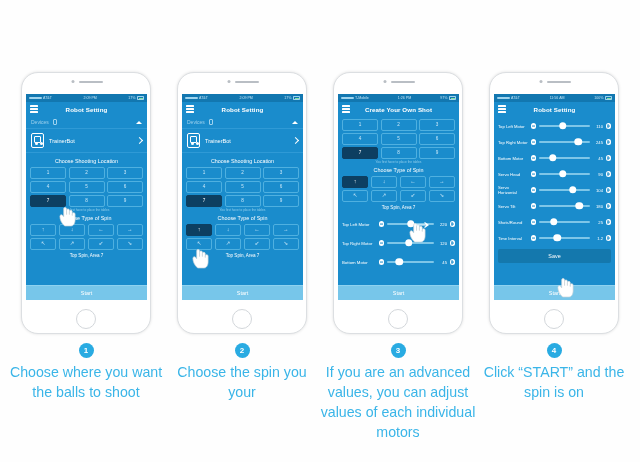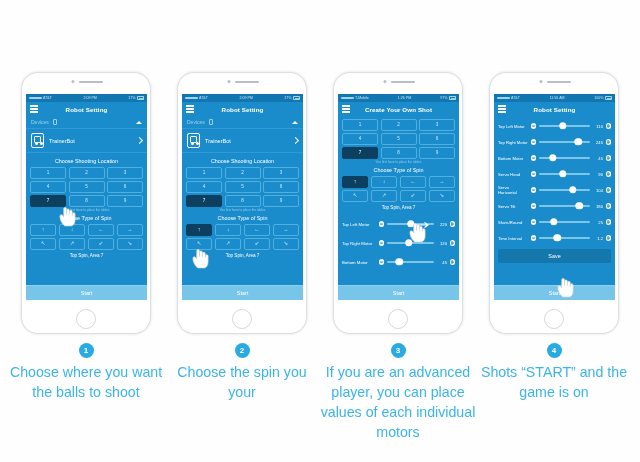--- a/index.html
+++ b/index.html
@@ -479,21 +479,21 @@
           <svg class="hand" style="left:70px; top:127px" viewBox="0 0 40 46">
             <path d="M14 44 C7 38 4 30 4 24 C4 20 8 19 10 22 L12 25 L12 8 C12 4 18 4 18 8 L18 20 L18 11 C18 7 24 7 24 11 L24 20 L24 14 C24 10 30 10 30 14 L30 22 L30 19 C30 15 36 15 36 19 L36 31 C36 39 32 44 28 44 Z" fill="#ffffff" stroke="#c9d3da" stroke-width="1.4"></path>
           </svg>
           <svg style="position:absolute;left:78px;top:128px;width:16px;height:6px" viewBox="0 0 32 12">
             <path d="M0 6 H22 M17 1 L24 6 L17 11" stroke="#ffffff" stroke-width="2.4" fill="none"></path>
           </svg>
         </div>
         <div class="phone-home"></div>
       </div>
       <div class="step-badge">3</div>
-      <div class="caption">If you are an advanced player, you can place values of each individual motors</div>
+      <div class="caption">If you are an advanced values, you can adjust values of each individual motors</div>
     </div>
 
     <div class="step">
       <div class="phone">
         <div class="phone-cam"></div>
         <div class="phone-speaker"></div>
         <div class="phone-screen">
           <div class="statusbar">
             <span class="sb-left">
                 <i class="sb-bars"></i>
@@ -589,17 +589,17 @@
           </div>
           <div class="btn-save">Save</div>
           <div class="btn-start">Start</div>
           <svg class="hand" style="left:62px; top:182px" viewBox="0 0 40 46">
             <path d="M14 44 C7 38 4 30 4 24 C4 20 8 19 10 22 L12 25 L12 8 C12 4 18 4 18 8 L18 20 L18 11 C18 7 24 7 24 11 L24 20 L24 14 C24 10 30 10 30 14 L30 22 L30 19 C30 15 36 15 36 19 L36 31 C36 39 32 44 28 44 Z" fill="#ffffff" stroke="#c9d3da" stroke-width="1.4"></path>
           </svg>
         </div>
         <div class="phone-home"></div>
       </div>
       <div class="step-badge">4</div>
-      <div class="caption">Shots “START” and the game is on</div>
+      <div class="caption">Click “START” and the spin is on</div>
     </div>
 
   </div>
 </div>
 
 </body></html>

